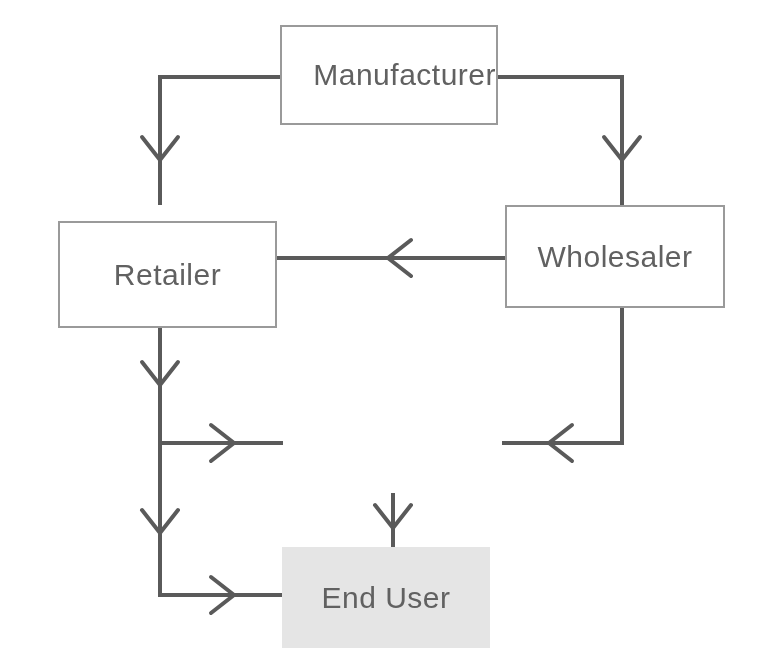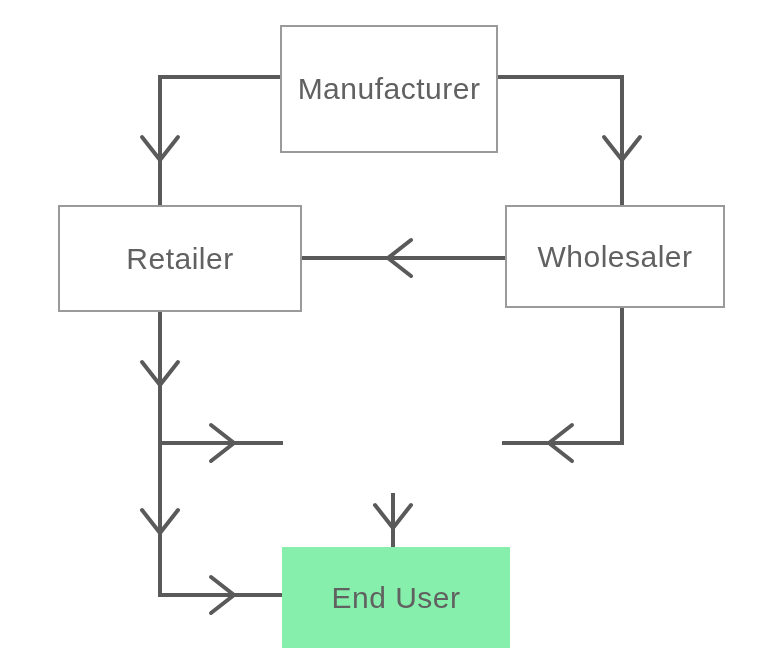--- a/index.html
+++ b/index.html
@@ -40,26 +40,26 @@
     background: #ffffff;
     border: 2.5px solid #9a9a9a;
     display: flex;
     align-items: center;
     justify-content: center;
     color: #616161;
     font-size: 30px;
     letter-spacing: 0.5px;
     white-space: nowrap;
   }
-  .node-manufacturer { left: 280px; top: 25px;  width: 218px; height: 128px; }
-  .node-retailer     { left: 58px;  top: 205px; width: 244px; height: 107px; }
+  .node-manufacturer { left: 280px; top: 25px;  width: 218px; height: 100px; justify-content: flex-end; }
+  .node-retailer     { left: 58px;  top: 221px; width: 219px; height: 107px; }
   .node-wholesaler   { left: 505px; top: 205px; width: 220px; height: 103px; }
   .node-contractor   { left: 283px; top: 385px; width: 219px; height: 108px; }
-  .node-end-user     { left: 282px; top: 547px; width: 228px; height: 101px;
-                       background: #86efac; border: none; }
+  .node-end-user     { left: 282px; top: 547px; width: 208px; height: 101px;
+                       background: #e5e5e5; border: none; }
 </style>
 </head>
 <body>
 
 <div class="canvas">
 
   <svg class="edges-layer" width="768" height="662" viewBox="0 0 768 662" xmlns="http://www.w3.org/2000/svg">
 
     <path class="edge" d="M 280 77 L 160 77 L 160 205"></path>
     <path class="arrowhead" d="M 142 137 L 160 160 L 178 137"></path>

